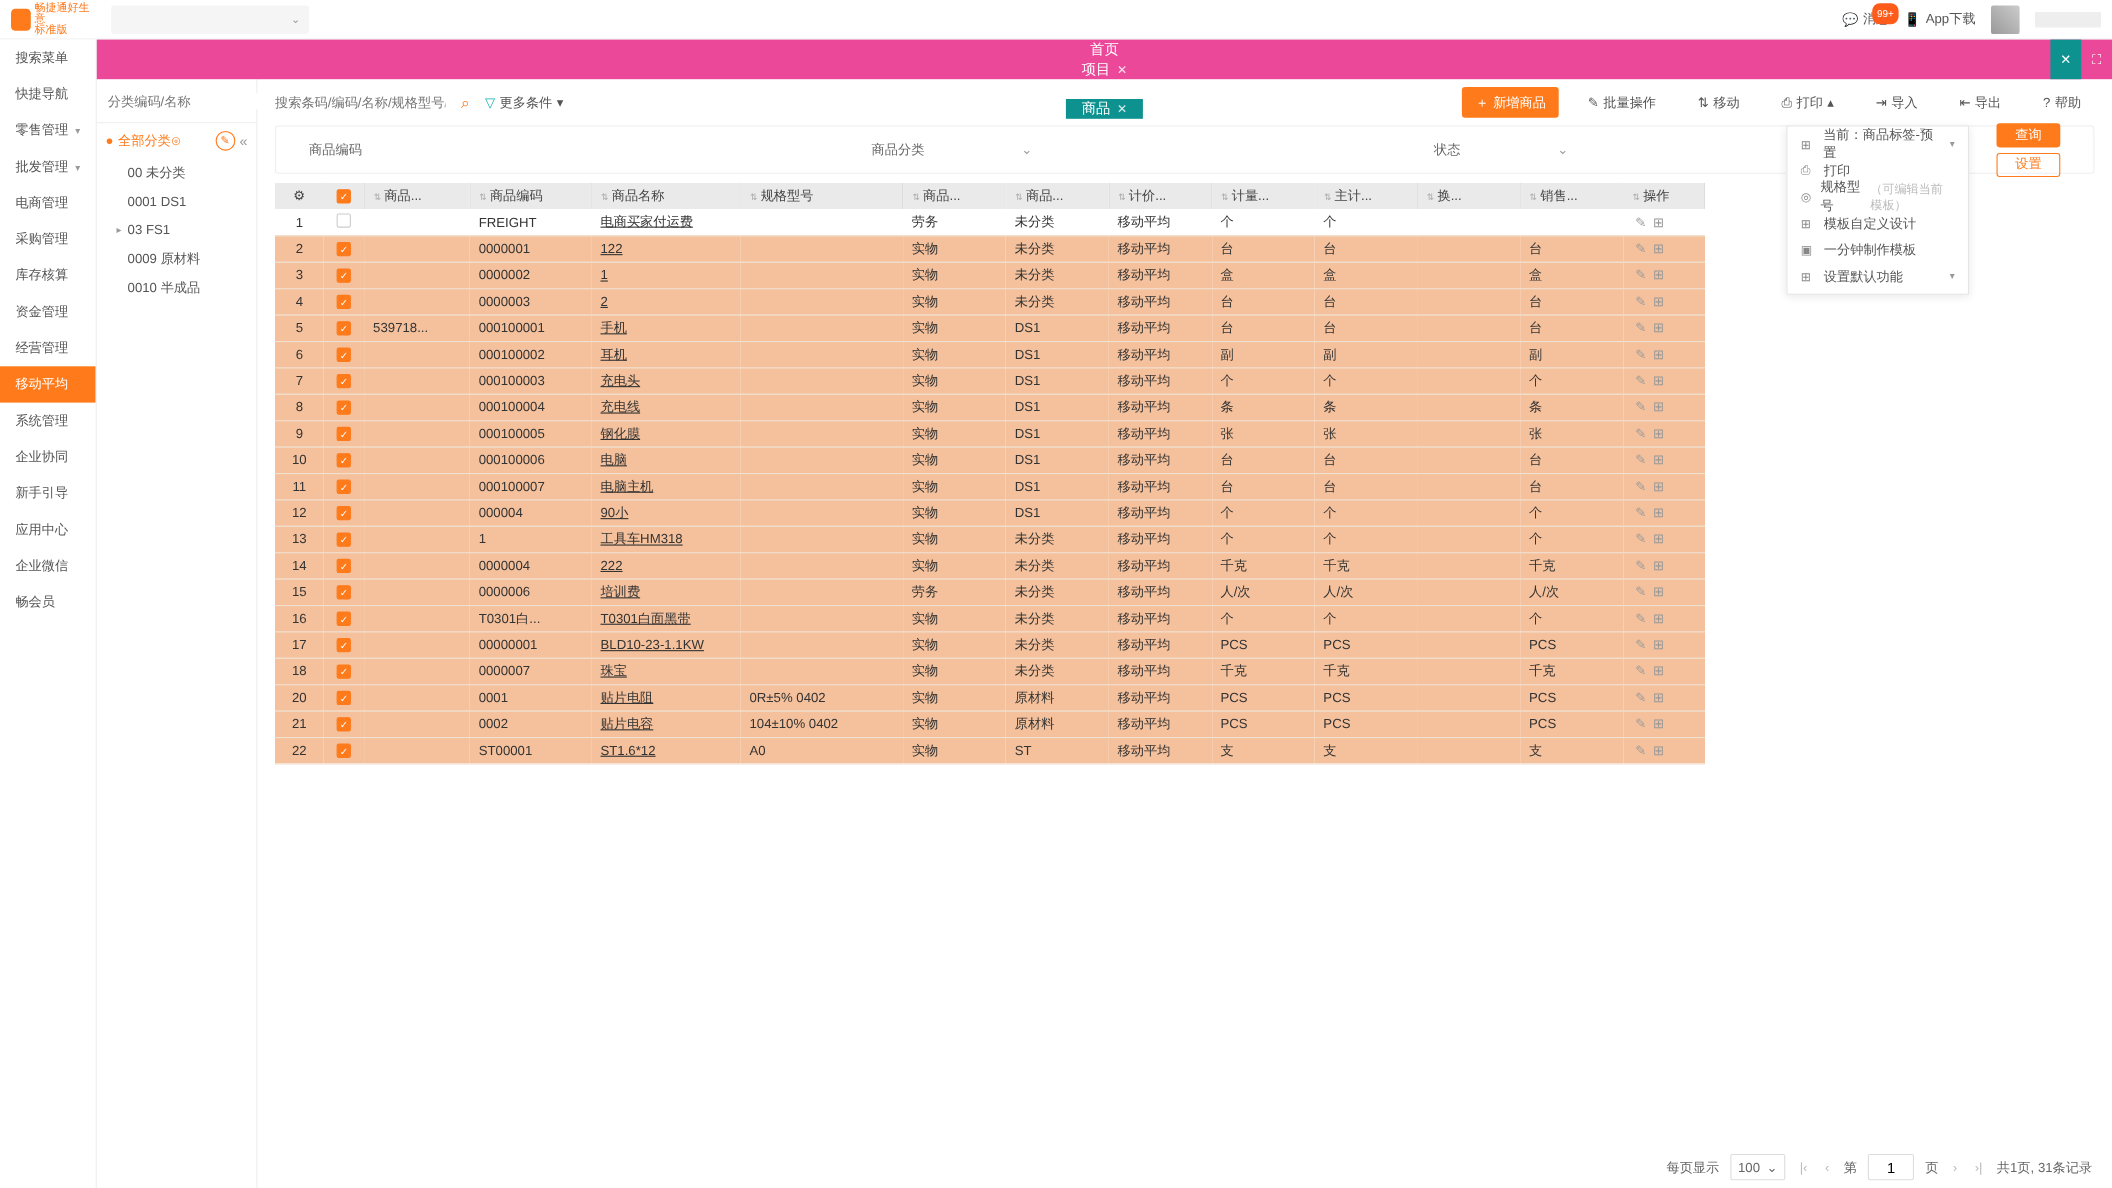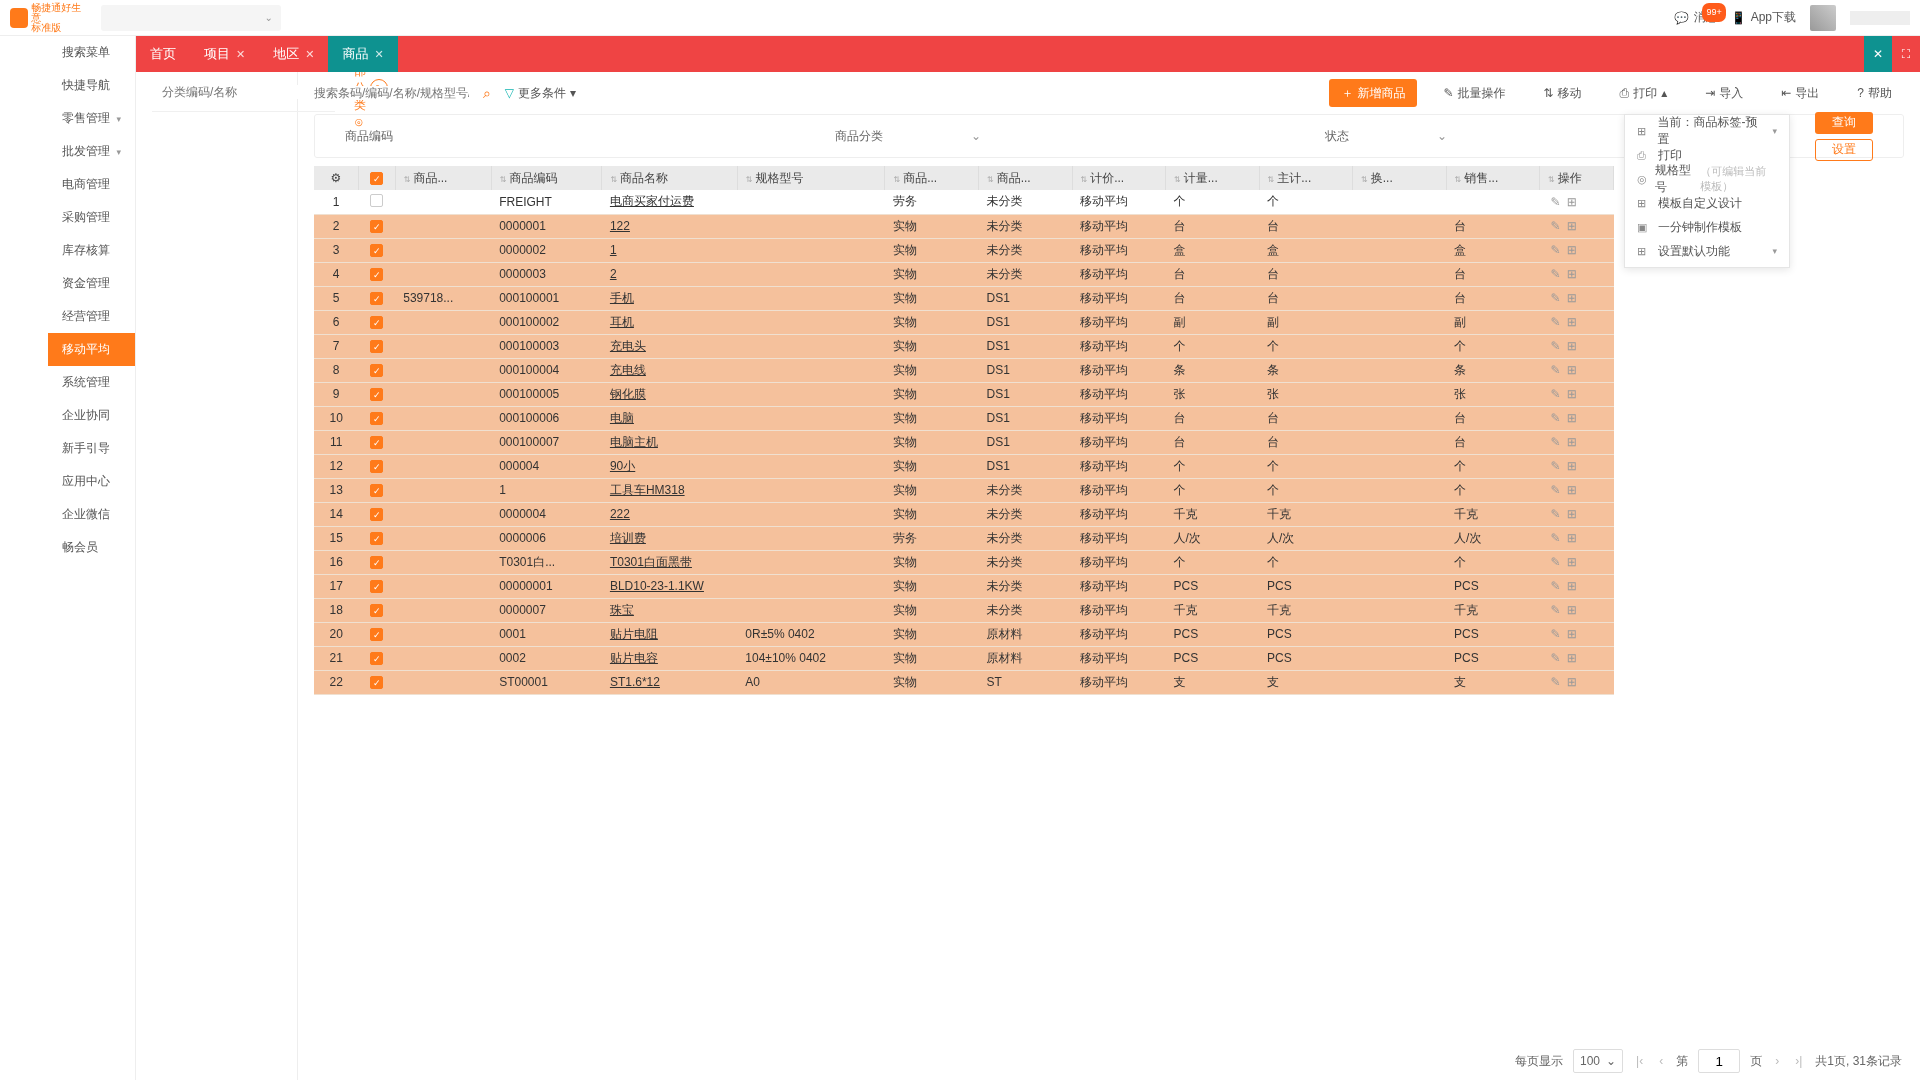--- a/index.html
+++ b/index.html
@@ -8,35 +8,35 @@
 .logo{width:76px;height:32px;display:flex;align-items:center;gap:3px;}
 .logo-ico{width:20px;height:20px;background:#ff7a1a;border-radius:4px;position:relative;}
 .logo-txt{font-size:10px;color:#ff7a1a;line-height:1;}
 .hdr-user{width:180px;height:26px;background:#f5f5f5;margin-left:15px;display:flex;align-items:center;padding:0 8px;border-radius:3px;}
 .chev{font-size:10px;color:#999;margin-left:auto;}
 .hdr-sp{flex:1;}
 .hdr-r{display:flex;align-items:center;gap:14px;}
 .hdr-itm{display:flex;align-items:center;gap:4px;color:#555;position:relative;cursor:pointer;}
 .badge{position:absolute;top:-6px;right:-8px;background:#ff5b1a;color:#fff;font-size:9px;padding:3px 4px;border-radius:7px;line-height:13px;}
 .avatar{width:26px;height:26px;background:linear-gradient(45deg,#999,#ccc);border-radius:2px;}
-.main{display:flex;height:calc(100vh - 36px);padding-left:48px;}
+.main{display:flex;height:calc(100vh - 36px);}
 .sb{width:88px;border-right:1px solid #eee;background:#fff;overflow-y:auto;}
 .sb-itm{height:33px;display:flex;align-items:center;padding:0 14px;cursor:pointer;color:#555;justify-content:space-between;}
 .sb-itm.active{background:#ff7a1a;color:#fff;}
 .sb-arr{font-size:9px;color:#999;}
 .content{flex:1;display:flex;flex-direction:column;}
-.tabs{height:36px;background:#ef4444;display:flex;align-items:center;position:relative;}
+.tabs{height:36px;background:#ec4899;display:flex;align-items:center;position:relative;flex-direction:column;}
 .tab{height:36px;padding:0 14px;display:flex;align-items:center;gap:6px;color:#fff;cursor:pointer;font-size:13px;}
 .tab.active{background:#0e9290;}
 .tab-x{font-size:11px;opacity:.8;}
 .tabs-r{position:absolute;right:0;display:flex;}
 .tabs-btn{width:28px;height:36px;display:flex;align-items:center;justify-content:center;color:#fff;cursor:pointer;}
 .tabs-btn.close{background:#0e9290;}
 .body{flex:1;display:flex;overflow:hidden;}
-.tree{width:146px;border-right:1px solid #eee;display:flex;flex-direction:row;margin-left:16px;}
+.tree{width:146px;border-right:1px solid #eee;display:flex;flex-direction:column;}
 .tree-srch{height:40px;display:flex;align-items:center;padding:0 10px;border-bottom:1px solid #f0f0f0;}
 .tree-inp{flex:1;border:none;outline:none;font-size:12px;color:#999;}
 .srch-ico{color:#ff7a1a;font-size:14px;}
 .tree-hd{height:32px;display:flex;align-items:center;padding:0 8px;gap:4px;}
 .tree-hd-t{color:#ff7a1a;font-size:12px;flex:1;}
 .tree-hd-b{width:18px;height:18px;border:1px solid #ff7a1a;border-radius:9px;display:flex;align-items:center;justify-content:center;color:#ff7a1a;font-size:10px;cursor:pointer;}
 .tree-hd-c{color:#999;cursor:pointer;font-size:13px;}
 .tree-ls{flex:1;overflow-y:auto;}
 .tree-nd{height:26px;display:flex;align-items:center;padding-left:18px;cursor:pointer;color:#555;}
 .tree-nd .exp{width:10px;font-size:9px;color:#999;}

